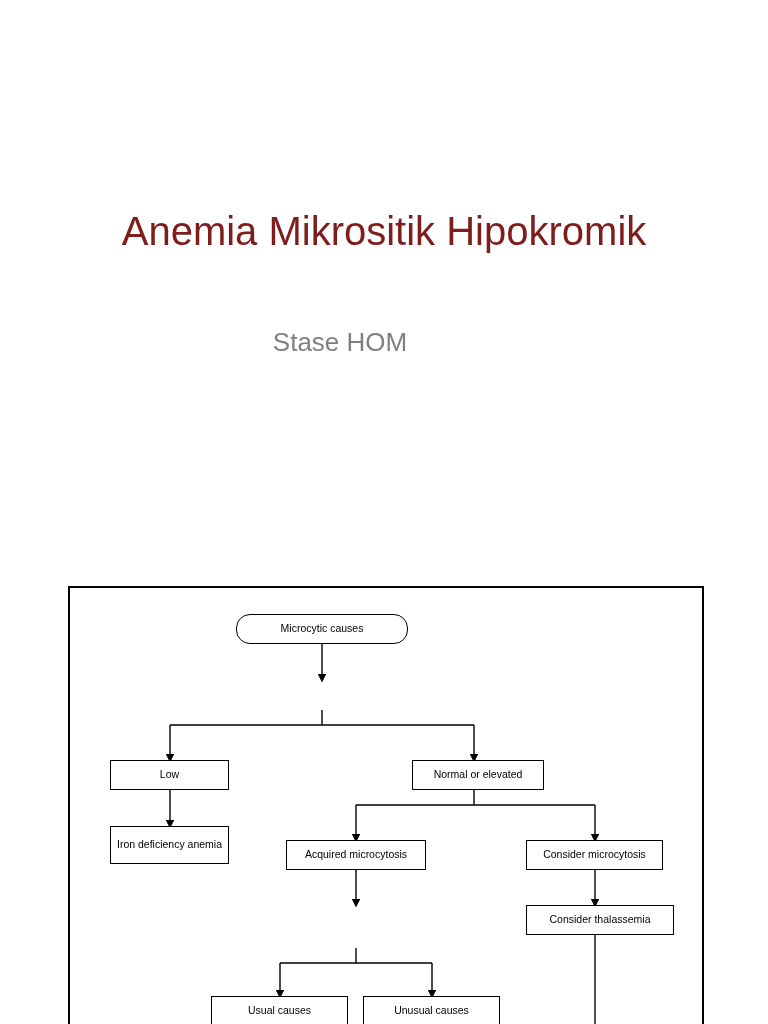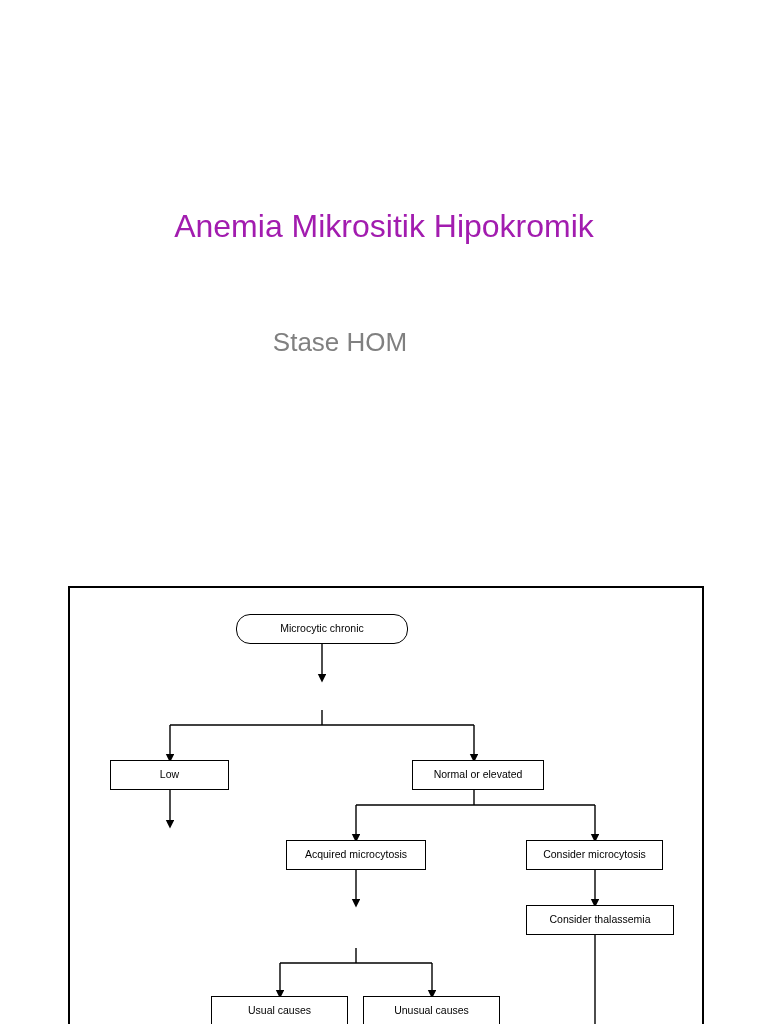--- a/index.html
+++ b/index.html
@@ -15,23 +15,23 @@
     overflow: hidden;
   }
 
   
   .slide-title {
     position: absolute;
     left: 0;
     top: 208px;
     width: 768px;
     text-align: center;
-    font-size: 32px;
+    font-size: 40px;
     font-weight: 400;
-    color: #a21caf;
+    color: #7f1d1d;
     letter-spacing: 0px;
     line-height: 1.15;
   }
   .slide-subtitle {
     position: absolute;
     left: 0;
     top: 328px;
     width: 680px;
     text-align: center;
     font-size: 26px;
@@ -129,27 +129,28 @@
         <line x1="210" y1="375" x2="362" y2="375"></line>
         <line x1="210" y1="375" x2="210" y2="408" marker-end="url(#arrow)"></line>
         <line x1="362" y1="375" x2="362" y2="408" marker-end="url(#arrow)"></line>
 
         <line x1="525" y1="347" x2="525" y2="438"></line>
 
         <line x1="210" y1="438" x2="210" y2="438"></line>
       </g>
     </svg>
 
-    <div class="node rounded" style="left:166px; top:26px; width:172px; height:30px;">Microcytic chronic</div>
+    <div class="node rounded" style="left:166px; top:26px; width:172px; height:30px;">Microcytic causes</div>
 
 
     <div class="node" style="left:40px; top:172px; width:119px; height:30px;">Low</div>
 
     <div class="node" style="left:342px; top:172px; width:132px; height:30px;">Normal or elevated</div>
 
+    <div class="node" style="left:40px; top:238px; width:119px; height:38px;">Iron deficiency anemia</div>
 
     <div class="node" style="left:216px; top:252px; width:140px; height:30px;">Acquired microcytosis</div>
 
     <div class="node" style="left:456px; top:252px; width:137px; height:30px;">Consider microcytosis</div>
 
 
     <div class="node" style="left:456px; top:317px; width:148px; height:30px;">Consider thalassemia</div>
 
     <div class="node" style="left:141px; top:408px; width:137px; height:30px;">Usual causes</div>
 

